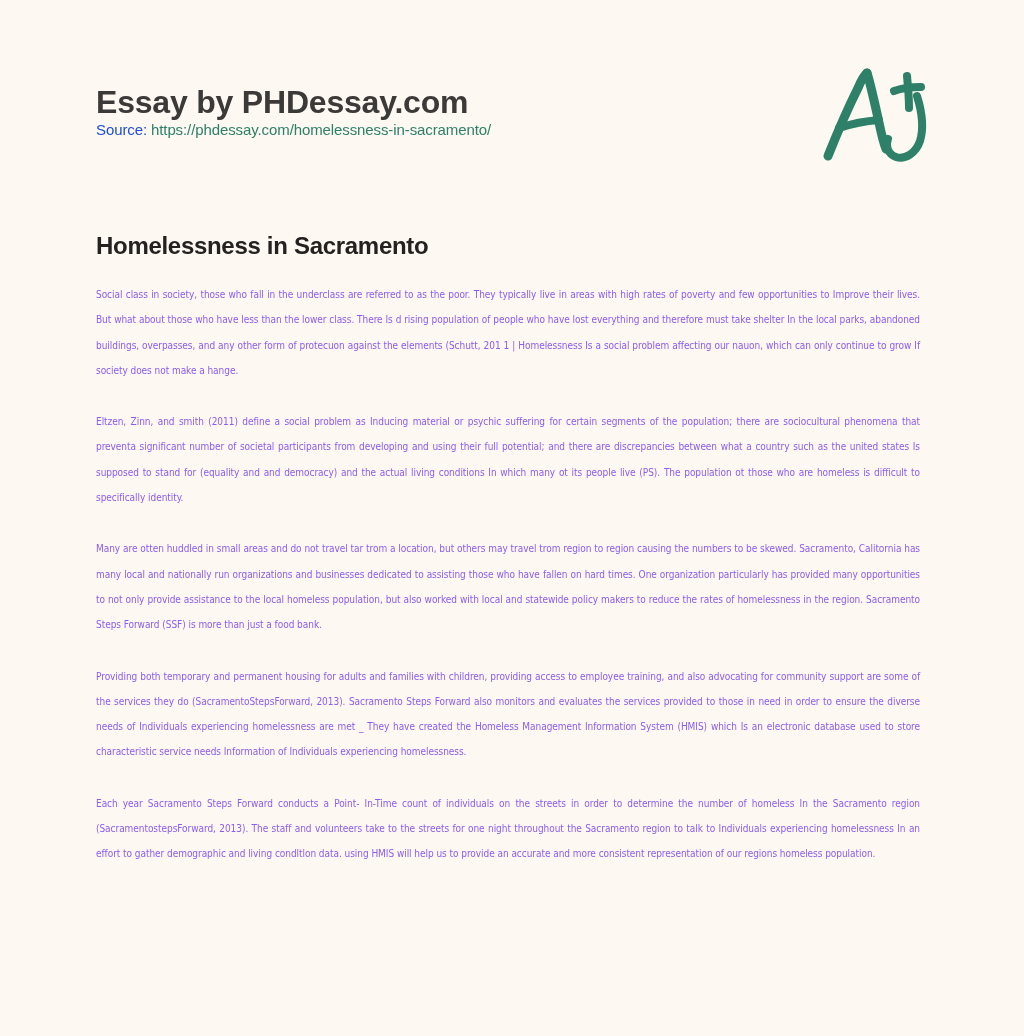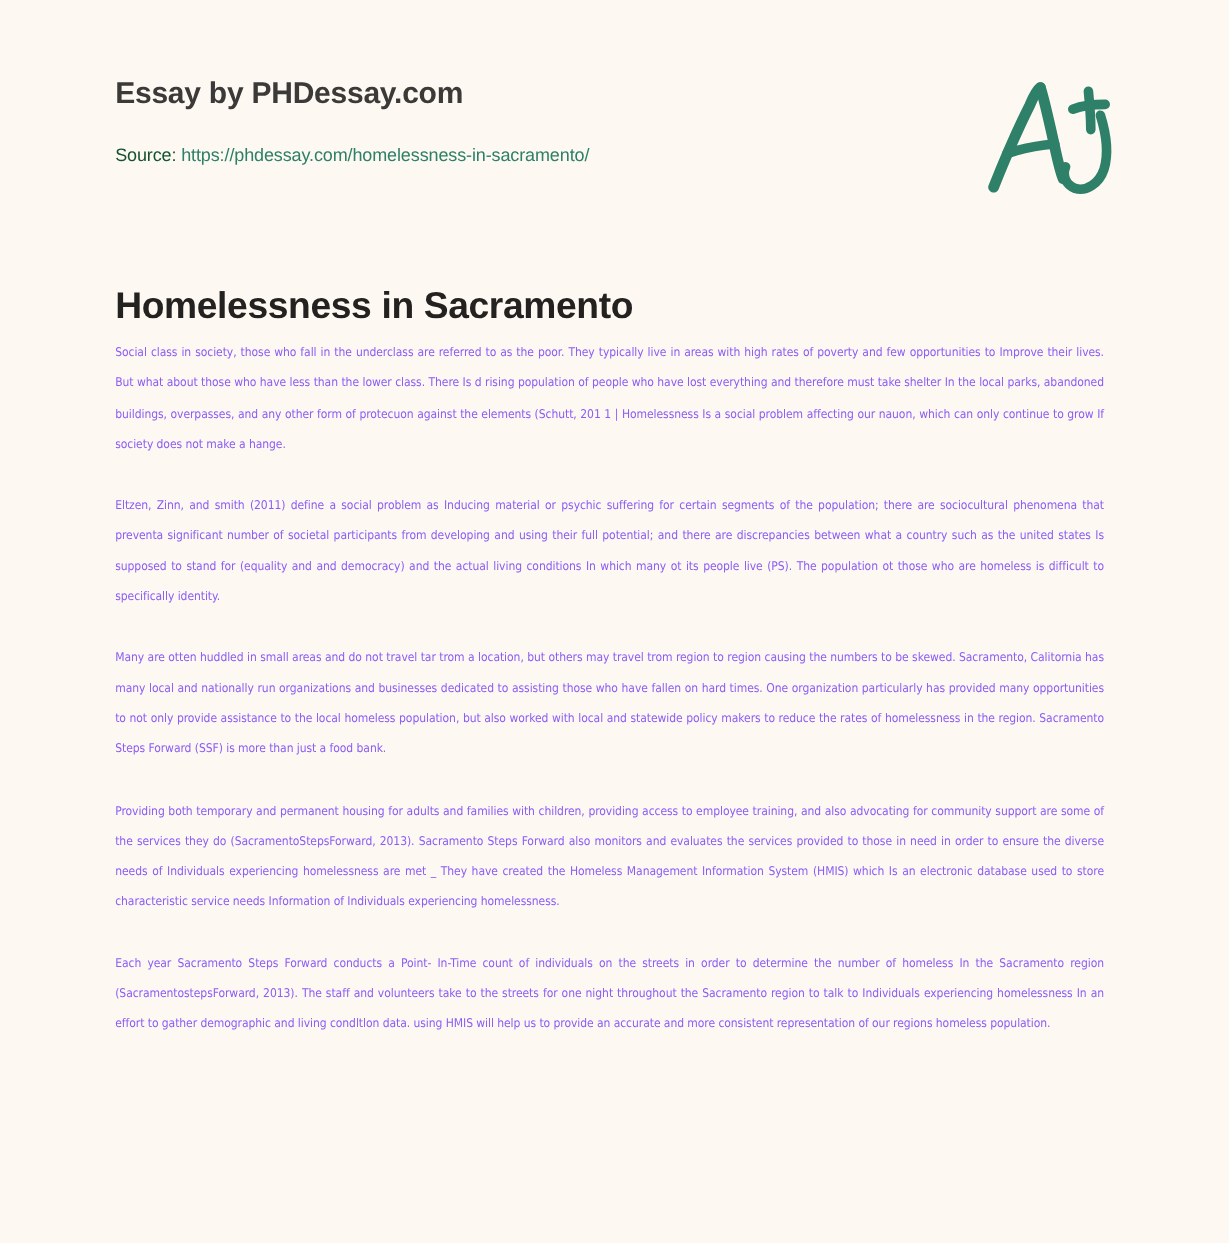--- a/index.html
+++ b/index.html
@@ -28,38 +28,38 @@
     position: absolute;
     left: 0;
     top: 0;
     width: 1024px;
     height: 200px;
   }
 
   .brand-line {
     position: absolute;
     left: 96px;
-    top: 64px;
-    font-size: 25px;
+    top: 84px;
+    font-size: 32px;
     font-weight: bold;
     color: #3b3a38;
     letter-spacing: -0.2px;
     white-space: nowrap;
   }
 
   .source-line {
     position: absolute;
     left: 96px;
     top: 121px;
     font-size: 15px;
     white-space: nowrap;
     letter-spacing: -0.1px;
   }
   .source-label {
-    color: #14532d;
+    color: #1d4ed8;
   }
   .source-url {
     color: #2e8068;
     text-decoration: none;
     margin-left: 4px;
     text-align: center;
   }
 
   
   .logo {
@@ -73,21 +73,21 @@
     display: block;
     width: 140px;
     height: 120px;
   }
 
   
   .doc-title {
     position: absolute;
     left: 96px;
     top: 216px;
-    font-size: 31px;
+    font-size: 24px;
     font-weight: bold;
     color: #232220;
     letter-spacing: -0.3px;
     white-space: nowrap;
   }
 
   
   .body-content {
     position: absolute;
     left: 96px;

